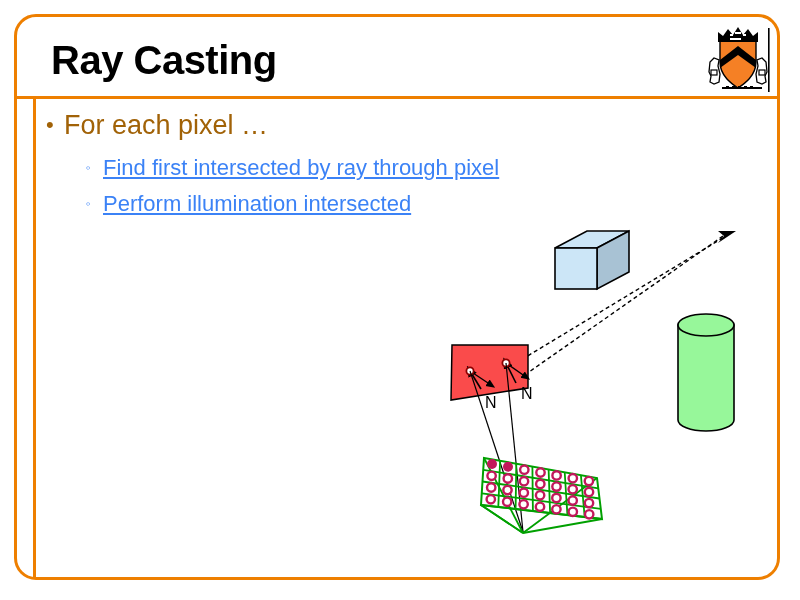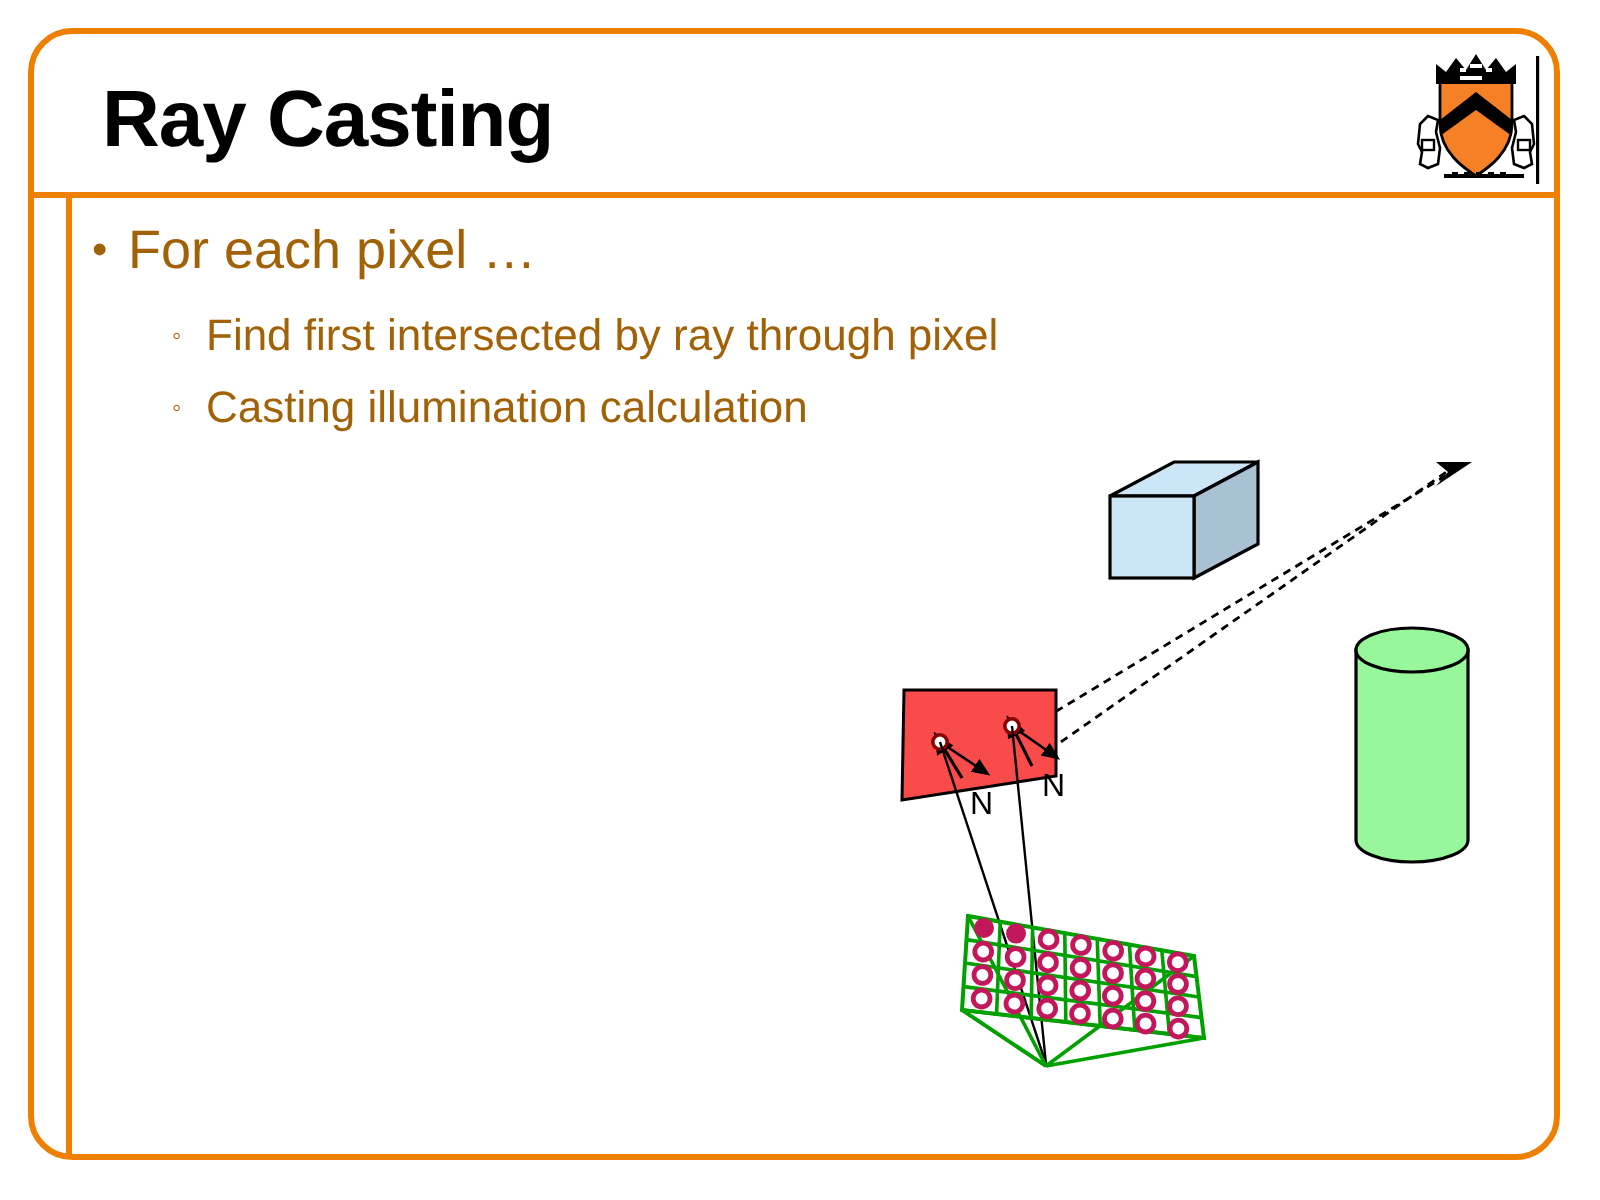--- a/index.html
+++ b/index.html
@@ -81,22 +81,23 @@
   .bullet-l1 .dot {
     display: inline-block;
     width: 18px;
     font-size: 22px;
     vertical-align: 2px;
   }
   .bullet-l2 {
     position: absolute;
     left: 86px;
     font-size: 22px;
-    color: #a16207;
+    color: #3b82f6;
     white-space: nowrap;
+    text-decoration: underline;
   }
   .bullet-l2.one { top: 155px; }
   .bullet-l2.two { top: 191px; }
   .bullet-l2 .ring {
     display: inline-block;
     width: 17px;
     font-size: 13px;
     vertical-align: 3px;
   }
   
@@ -157,21 +158,21 @@
 
   <div class="bullet-l1">
     <span class="dot">•</span><span>For each pixel …</span>
   </div>
 
   <div class="bullet-l2 one">
     <span class="ring">◦</span><span>Find first intersected by ray through pixel</span>
   </div>
 
   <div class="bullet-l2 two">
-    <span class="ring">◦</span><span>Casting illumination calculation</span>
+    <span class="ring">◦</span><span>Perform illumination intersected</span>
   </div>
 
   <svg class="diagram" viewBox="0 0 800 600">
     <defs>
       <marker id="arrowSmall" markerWidth="7" markerHeight="7" refX="3.2" refY="3" orient="auto">
         <path d="M0,0 L7,3 L0,6 Z" fill="#000000"></path>
       </marker>
       <marker id="arrowBig" markerWidth="9" markerHeight="9" refX="2" refY="4.5" orient="auto">
         <path d="M0,0 L9,4.5 L0,9 L2.4,4.5 Z" fill="#000000"></path>
       </marker>

